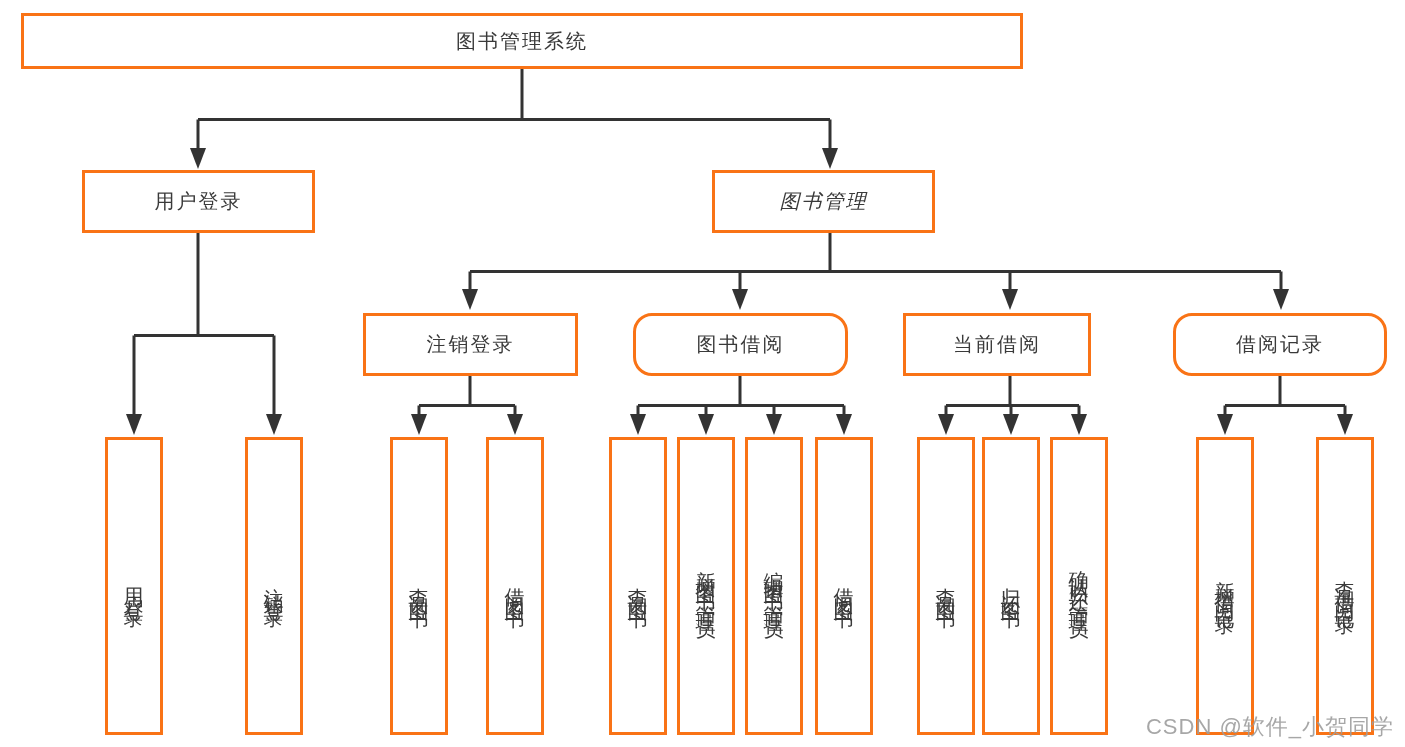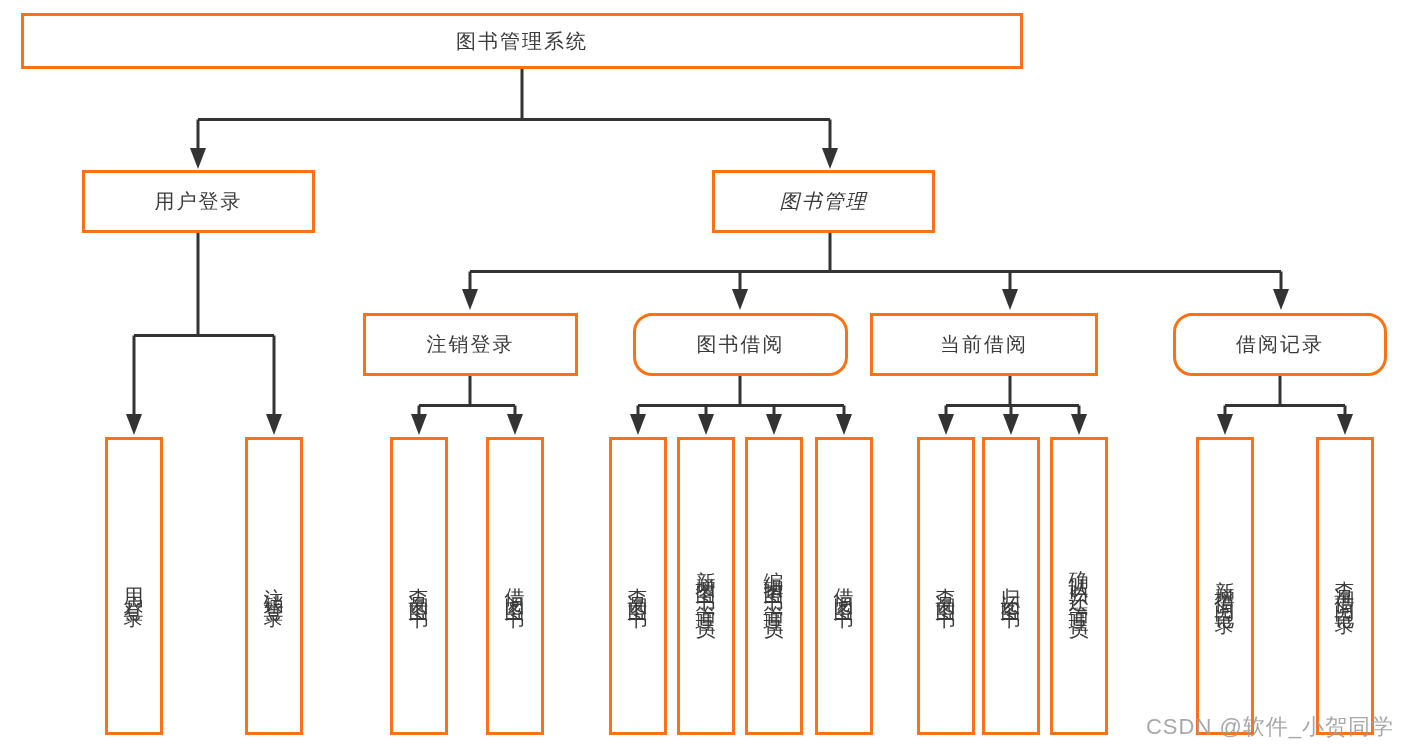--- a/index.html
+++ b/index.html
@@ -144,21 +144,21 @@
   <div class="node lvl2" style="left:712px;width:223px;font-style:italic;">
     <span class="lbl">图书管理</span>
   </div>
 
   <div class="node lvl3" style="left:363px;width:215px;">
     <span class="lbl">注销登录</span>
   </div>
   <div class="node lvl3" style="left:633px;width:215px;border-radius:19px;">
     <span class="lbl">图书借阅</span>
   </div>
-  <div class="node lvl3" style="left:870px;width:228px;font-family:Liberation Mono, monospace;">
+  <div class="node lvl3" style="left:903px;width:188px;font-family:Liberation Mono, monospace;">
     <span class="lbl">当前借阅</span>
   </div>
   <div class="node lvl3" style="left:1173px;width:214px;border-radius:19px;">
     <span class="lbl">借阅记录</span>
   </div>
 
   <div class="node leaf" style="left:105px;">
     <span class="lbl">用户登录</span>
   </div>
   <div class="node leaf" style="left:245px;">

